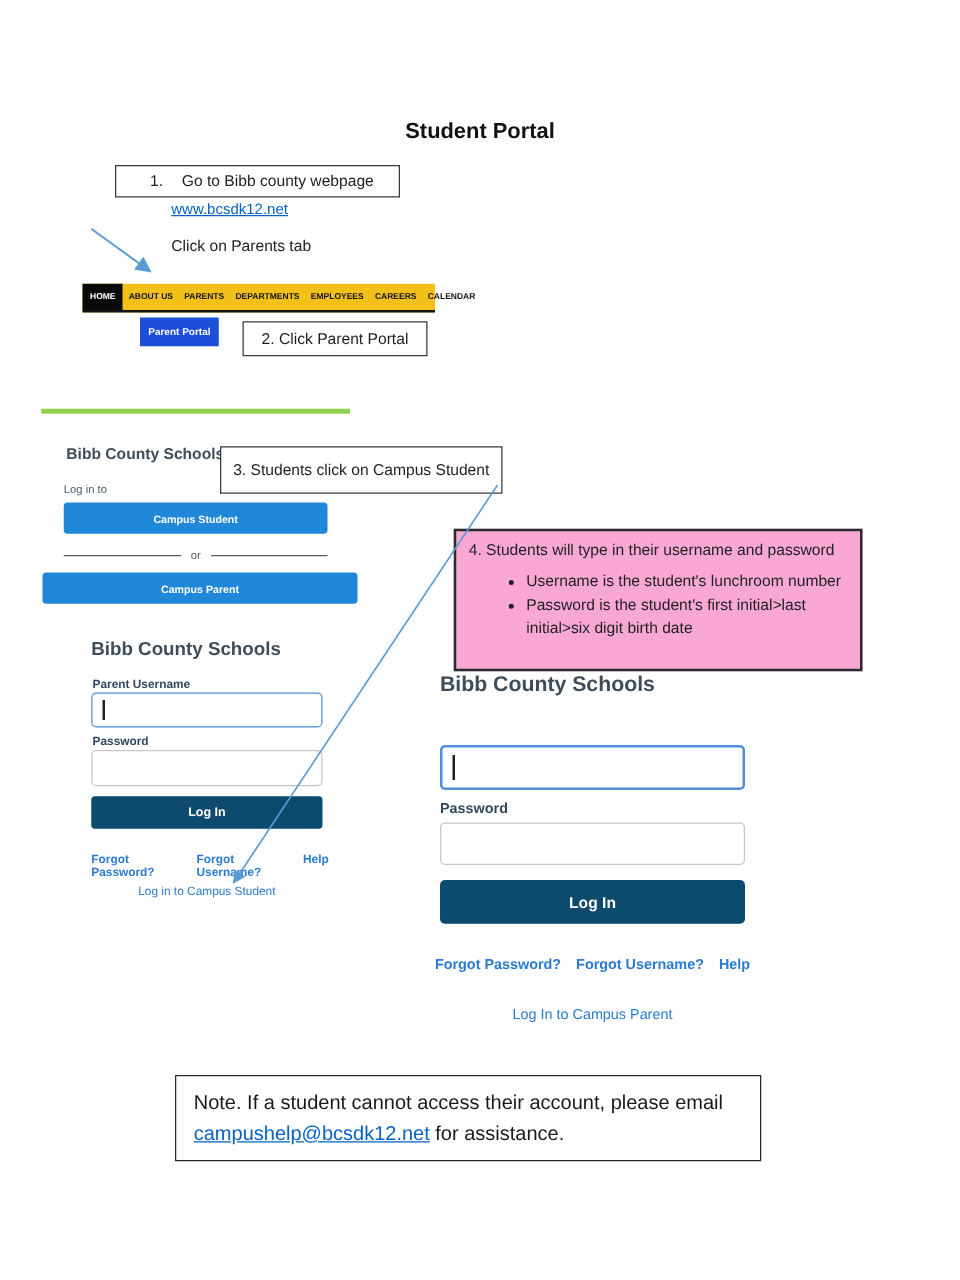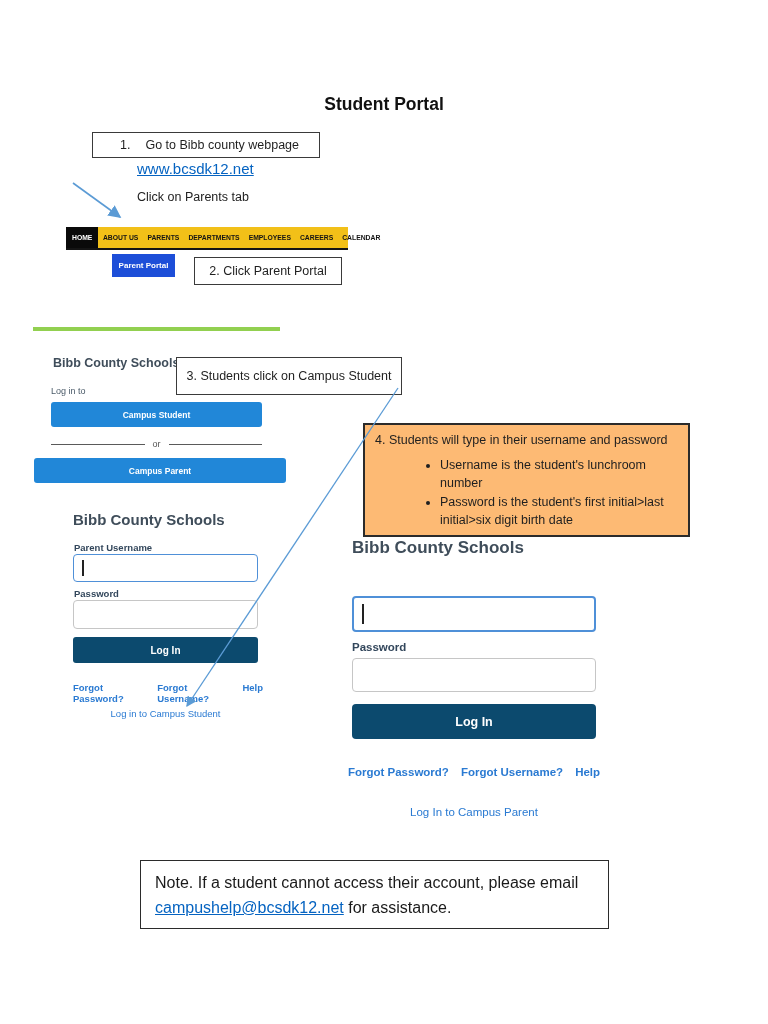--- a/index.html
+++ b/index.html
@@ -18,21 +18,21 @@
 
   .step-box {
     border:1.5px solid #3a3a3a; background:#fff; color:#1f1f1f;
     display:flex; align-items:center; font-size:12.5px;
   }
   #step1-box { left:92px; top:132px; width:228px; height:26px; padding-left:27px; }
   #step1-box .num { margin-right:15px; }
   #step2-box { left:194px; top:257px; width:148px; height:28px; justify-content:center; }
   #step3-box { left:176px; top:357px; width:226px; height:38px; justify-content:center; }
 
-  .doc-link { color:#0563C1; text-decoration:underline; font-size:15px; cursor:pointer; }
+  .doc-link { color:#0563C1; text-decoration:underline; font-size:12px; cursor:pointer; }
   #website-link { left:137px; top:160px; }
   #parents-note { left:137px; top:190px; font-size:12.5px; color:#222; }
 
   #navbar {
     left:66px; top:227px; width:282px; height:23px;
     background:#F2C018; border-bottom:2px solid #141414;
     display:flex; align-items:stretch; font-weight:bold; font-size:6.8px;
   }
   #navbar .nav-item {
     display:flex; align-items:center; padding:0 4.5px; color:#141414;
@@ -89,25 +89,25 @@
   #parent-user-input { left:73px; top:554px; width:185px; height:28px; }
   #parent-pass-label { left:74px; top:588px; font-size:9.5px; }
   #parent-pass-input { left:73px; top:600px; width:185px; height:29px; }
   #parent-login-btn { left:73px; top:637px; width:185px; height:26px; font-size:10px; border-radius:3px; }
   #parent-links { left:73px; top:682px; width:190px; gap:10px; font-size:9.5px; }
   #parent-switch { left:73px; top:708px; width:185px; font-size:9.5px; }
 
   
   #step4-box {
     left:363px; top:423px; width:327px; height:114px;
-    border:2px solid #2b2b2b; background:#fdba74; padding:8px 10px;
+    border:2px solid #2b2b2b; background:#f9a8d4; padding:8px 10px;
     font-size:12.5px; color:#1f1f1f;
   }
   #step4-box ul { margin-top:9px; padding-left:46px; }
-  #step4-box li { line-height:1.45; margin-bottom:1px;margin-left:19px; }
+  #step4-box li { line-height:1.45; margin-bottom:1px; }
 
   
   #student-heading { left:352px; top:538px; font-size:17px; }
   #student-user-label { left:352px; top:602px; font-size:11.5px; }
   #student-user-input { left:352px; top:596px; width:244px; height:36px; border-width:2px; }
   #student-pass-label { left:352px; top:641px; font-size:11.5px; }
   #student-pass-input { left:352px; top:658px; width:244px; height:34px; }
   #student-login-btn { left:352px; top:704px; width:244px; height:35px; font-size:12.5px; border-radius:4px; }
   #student-links { left:347px; top:766px; width:254px; gap:12px; font-size:11.5px; }
   #student-switch { left:352px; top:806px; width:244px; font-size:11.5px; }

